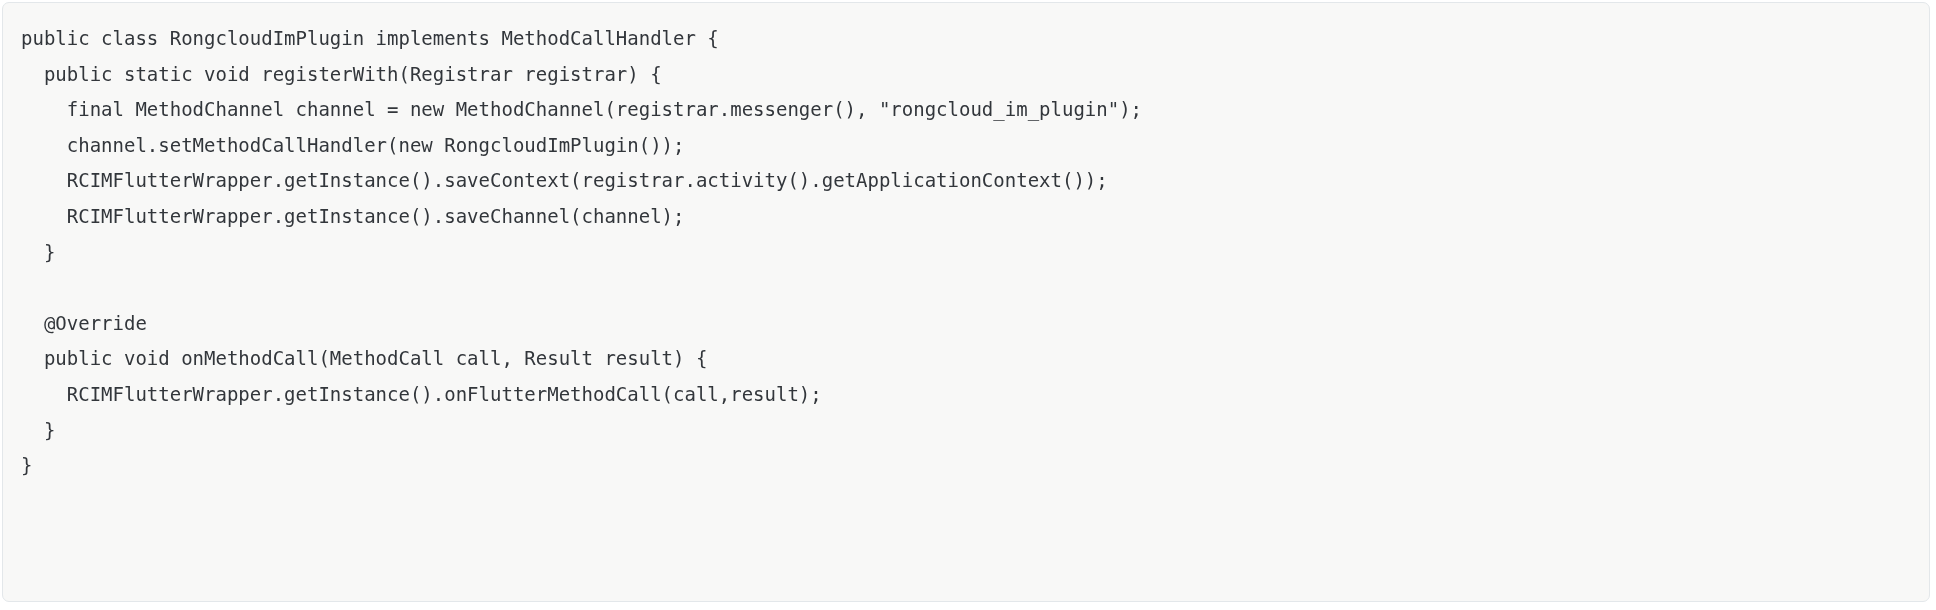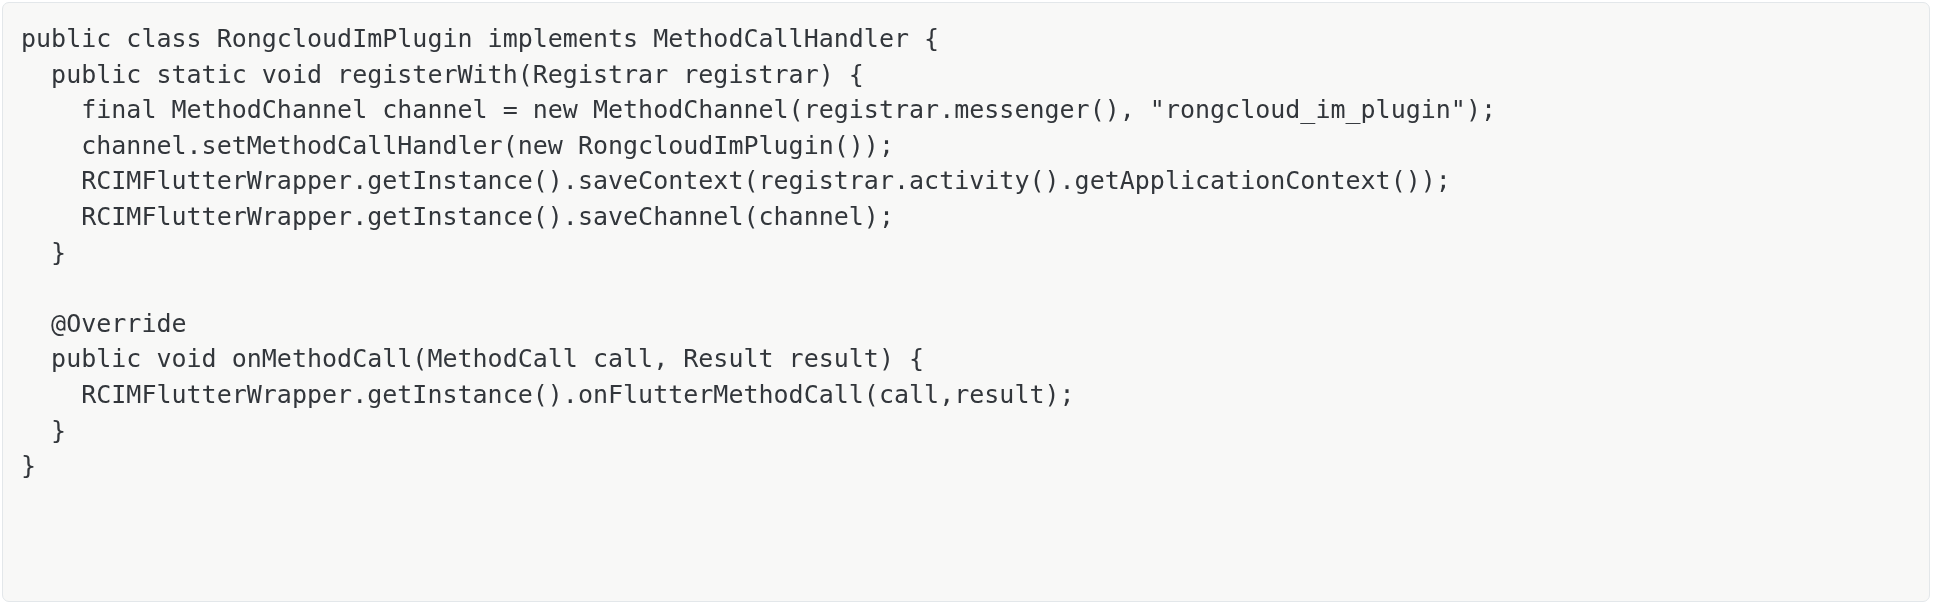--- a/index.html
+++ b/index.html
@@ -24,21 +24,21 @@
     background: #f8f8f7;
     border: 1px solid #e3e7ea;
     border-radius: 7px;
     overflow: hidden;
   }
 
   #code-pre {
     margin: 0;
     padding: 18px 0 0 18px;
     font-family: "DejaVu Sans Mono", "Liberation Mono", monospace;
-    font-size: 25px;
+    font-size: 19px;
     line-height: 35.6px;
     color: #32363b;
     white-space: pre;
     letter-spacing: 0px;
     -webkit-font-smoothing: antialiased;
   }
 
   .code-line {
     display: block;
     white-space: pre;

